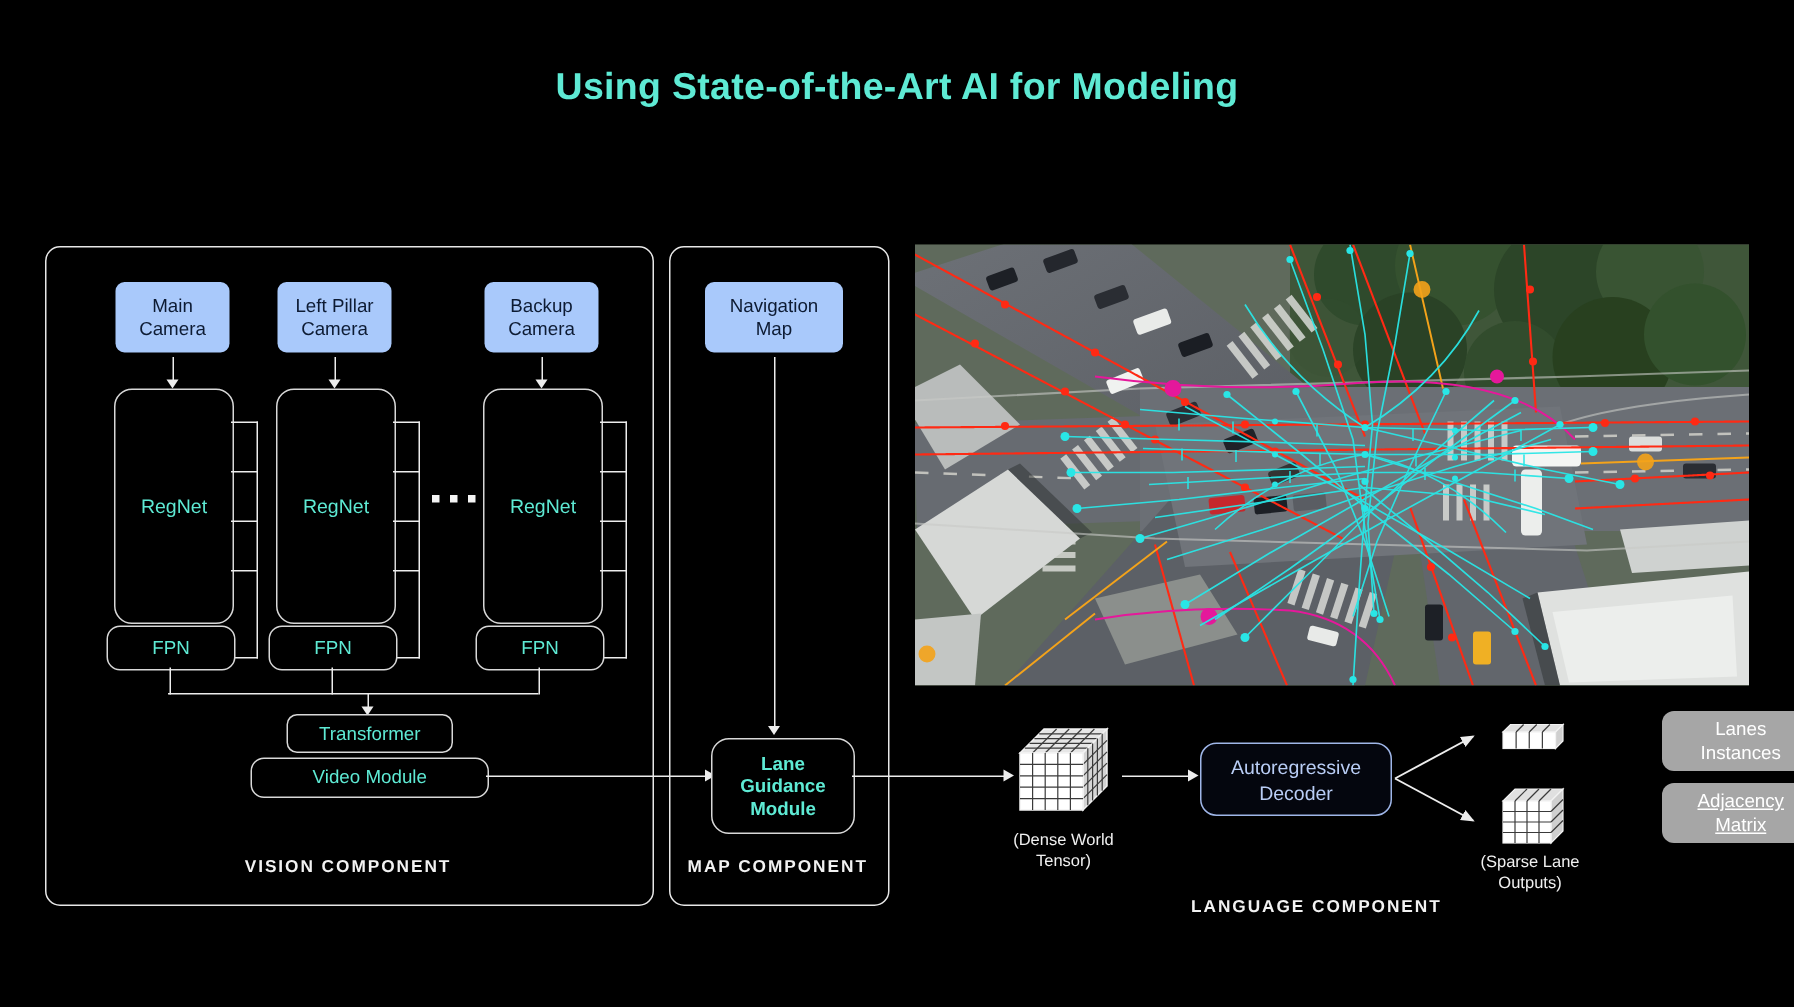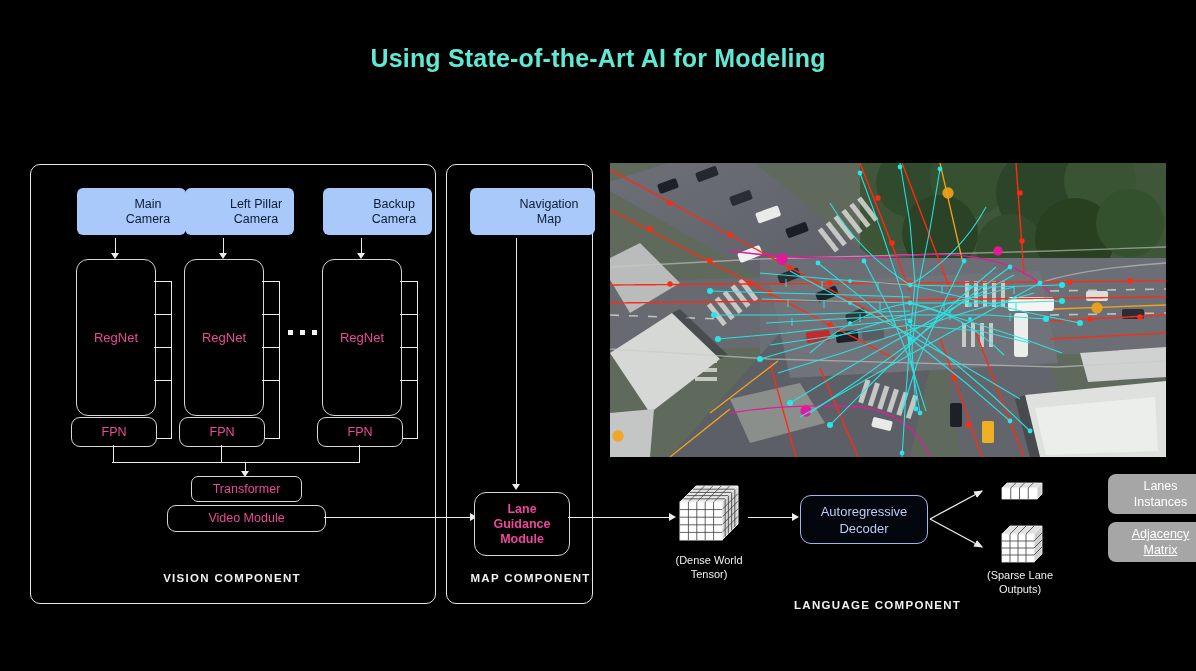--- a/index.html
+++ b/index.html
@@ -13,26 +13,26 @@
   .panel{position:absolute;border:1.4px solid #e8e8e8;border-radius:10px;}
   #vision-panel{left:30px;top:164px;width:404px;height:438px;}
   #map-panel{left:446px;top:164px;width:145px;height:438px;}
 
   .comp-label{position:absolute;font-size:11.5px;font-weight:bold;
               letter-spacing:1.3px;color:#f2f2f2;white-space:nowrap;text-align:center;}
 
   
   .src-box{position:absolute;background:#a9c9fb;border-radius:6px;color:#0d1b33;
            font-size:12.5px;line-height:15px;display:flex;align-items:center;
-           justify-content:center;text-align:center;padding-left:33px;}
+           justify-content:center;text-align:center;}
 
   
   .ob{position:absolute;border:1.3px solid #d8d8d8;border-radius:9px;background:#000;
       display:flex;align-items:center;justify-content:center;text-align:center;
-      font-size:12.5px;line-height:15px;color:#ec4899;}
+      font-size:12.5px;line-height:15px;color:#5eead4;}
   .regnet{border-radius:12px;font-size:13px;}
   .fpn{border-radius:9px;font-size:12.5px;}
 
   .decoder{position:absolute;border:1.3px solid #9fb6e8;border-radius:11px;
            background:#04060e;color:#b9cdf5;font-size:13px;line-height:17px;
            display:flex;align-items:center;justify-content:center;text-align:center;}
 
   .gray-box{position:absolute;background:#a6a6a6;border-radius:8px;color:#ffffff;
             font-size:12.5px;line-height:16px;display:flex;align-items:center;
             justify-content:center;text-align:center;margin-left:46px;}
@@ -157,21 +157,21 @@
 <div class="src-box" style="left:470px;top:188px;width:92px;height:47px;">
   <span>Navigation<br>Map</span>
 </div>
 <div class="ln vl" style="left:515.5px;top:238px;height:248px;"></div>
 <div class="arrow-d" style="left:512px;top:484px;"></div>
 
 <div class="ob" style="left:474px;top:492px;width:94px;height:62px;border-radius:12px;font-weight:bold;">
   <span>Lane<br>Guidance<br>Module</span>
 </div>
 
-<div class="comp-label" style="left:458px;top:572px;width:145px;">MAP COMPONENT</div>
+<div class="comp-label" style="left:446px;top:572px;width:145px;">MAP COMPONENT</div>
 
 <div class="ln hl" style="left:568px;top:517px;width:103px;"></div>
 <div class="arrow-r" style="left:669px;top:513px;"></div>
 
 <svg style="position:absolute;left:676px;top:484px;" width="66" height="62">
   <g stroke="#f2f2f2" stroke-width="1" fill="#ffffff">
 
     <g fill="#e6e6e6">
       <polygon points="4,18 20,2 62,2 46,18"></polygon>
     </g>

